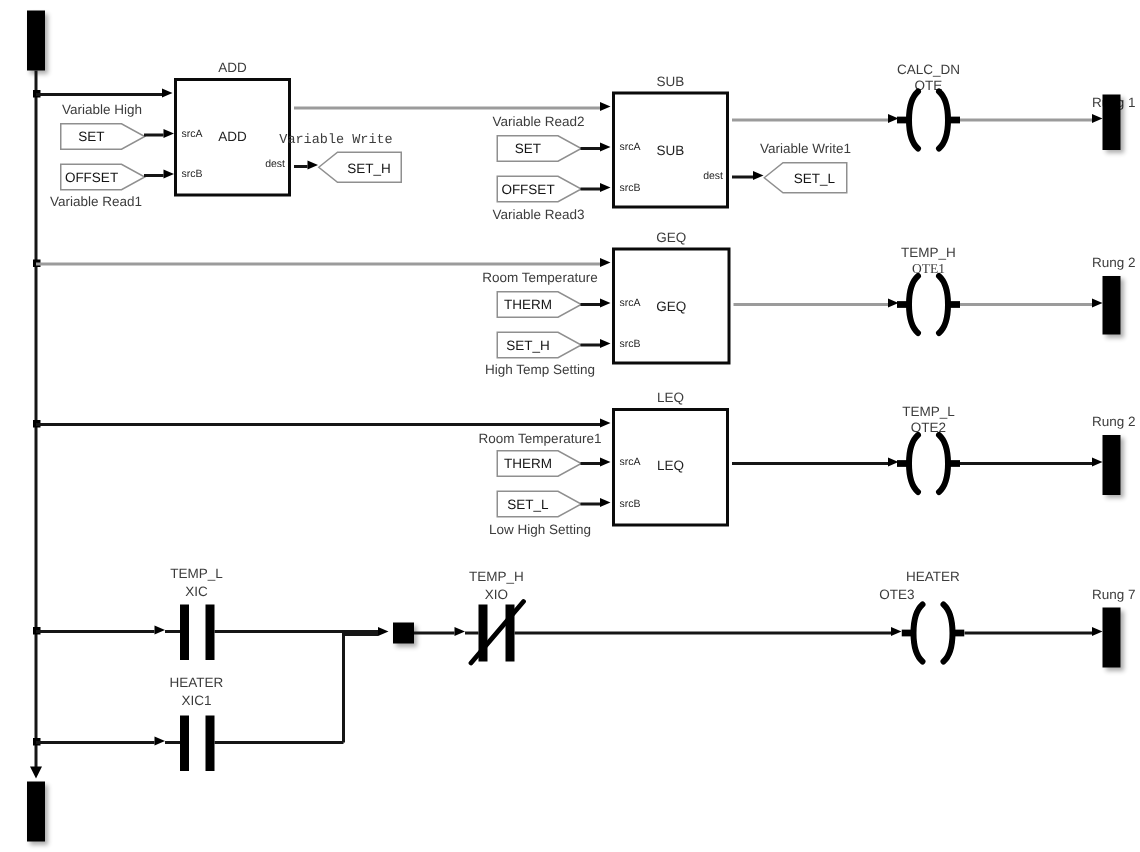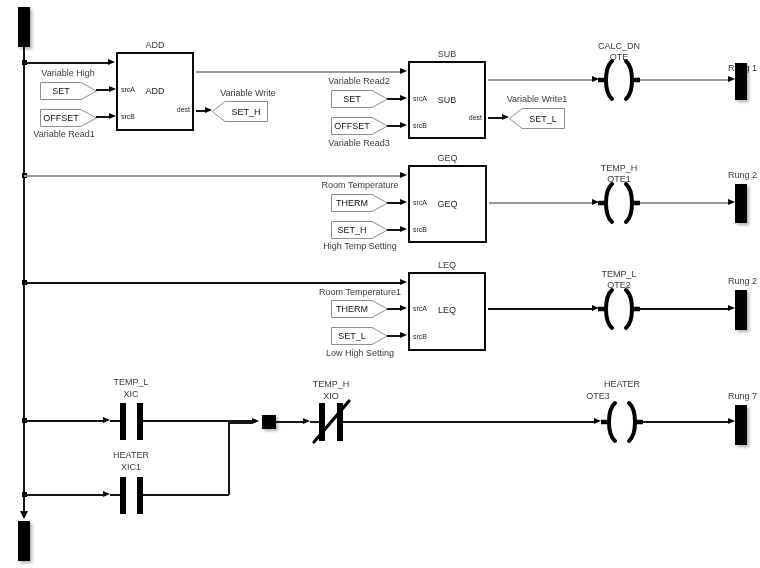--- a/index.html
+++ b/index.html
@@ -75,21 +75,21 @@
         <polygon points="0.5,0.5 41,0.5 56.5,9 41,17.5 0.5,17.5"></polygon>
       </svg>
     <span class="tag-label" style="left:0;width:42px;">OFFSET</span>
   </div>
   <div class="wire" style="left:96px;top:116px;width:13px;height:1.5px;"></div>
   <div class="arr" style="left:109px;top:113px;"></div>
   <div class="ann" style="left:24px;top:129px;width:80px;">Variable Read1</div>
 
   <div class="wire" style="left:196px;top:110px;width:9px;height:1.5px;"></div>
   <div class="arr" style="left:205px;top:107px;"></div>
-  <div class="ann" style="left:208px;top:88px;width:80px;">Variable Write</div>
+  <div class="ann" style="left:184px;top:88px;width:80px;font-family:Liberation Mono, monospace;">Variable Write</div>
   <div class="tag" style="left:212px;top:101px;width:56px;height:21px;">
     <svg width="56" height="21">
         <polygon points="0.5,10.5 13,0.5 55.5,0.5 55.5,20.5 13,20.5"></polygon>
       </svg>
     <span class="tag-label" style="left:13px;width:42px;">SET_H</span>
   </div>
 
   <div class="wire gray" style="left:196px;top:71px;width:204px;height:1.5px;"></div>
   <div class="arr" style="left:400px;top:68px;"></div>
 
@@ -174,21 +174,21 @@
       </svg>
     <span class="tag-label" style="left:0;width:42px;">SET_H</span>
   </div>
   <div class="wire" style="left:387px;top:229px;width:13px;height:1.5px;"></div>
   <div class="arr" style="left:400px;top:226px;"></div>
   <div class="ann" style="left:310px;top:241px;width:100px;">High Temp Setting</div>
 
   <div class="wire gray" style="left:489px;top:202px;width:103px;height:1.5px;"></div>
   <div class="arr" style="left:592px;top:199px;"></div>
   <div class="coil-lbl" style="left:579px;top:163px;width:80px;">TEMP_H</div>
-  <div class="coil-lbl" style="left:579px;top:174px;width:80px;">OTE1</div>
+  <div class="coil-lbl" style="left:579px;top:174px;width:80px;font-family:Liberation Serif, serif;">OTE1</div>
   <div class="coil" style="left:598px;top:181px;">
     <svg width="42" height="44">
       <rect x="0" y="19.75" width="8" height="4.5"></rect>
         <rect x="34" y="19.75" width="8" height="4.5"></rect>
       <path d="M14,3 C6,10 6,34 14,41"></path>
         <path d="M28,3 C36,10 36,34 28,41"></path>
     </svg>
   </div>
   <div class="wire gray" style="left:640px;top:202px;width:88px;height:1.5px;"></div>
   <div class="arr" style="left:728px;top:199px;"></div>

